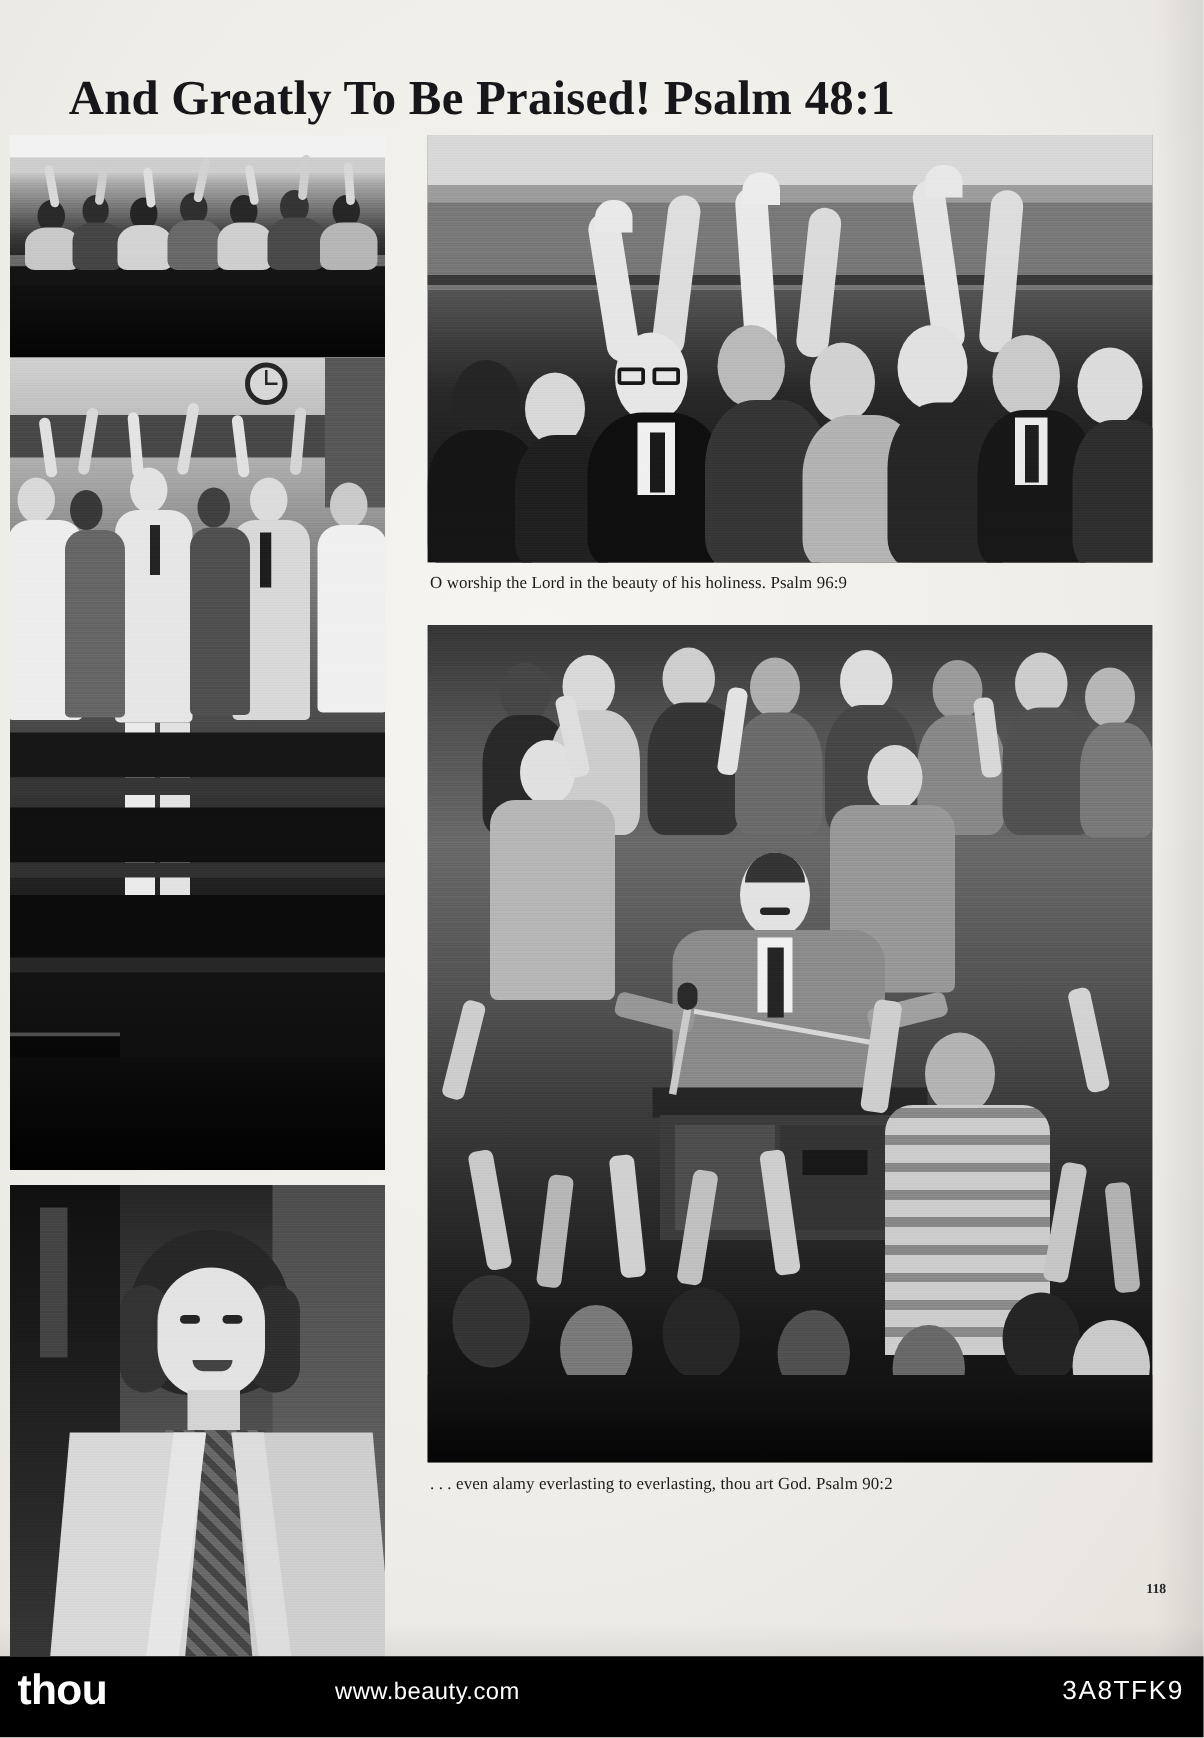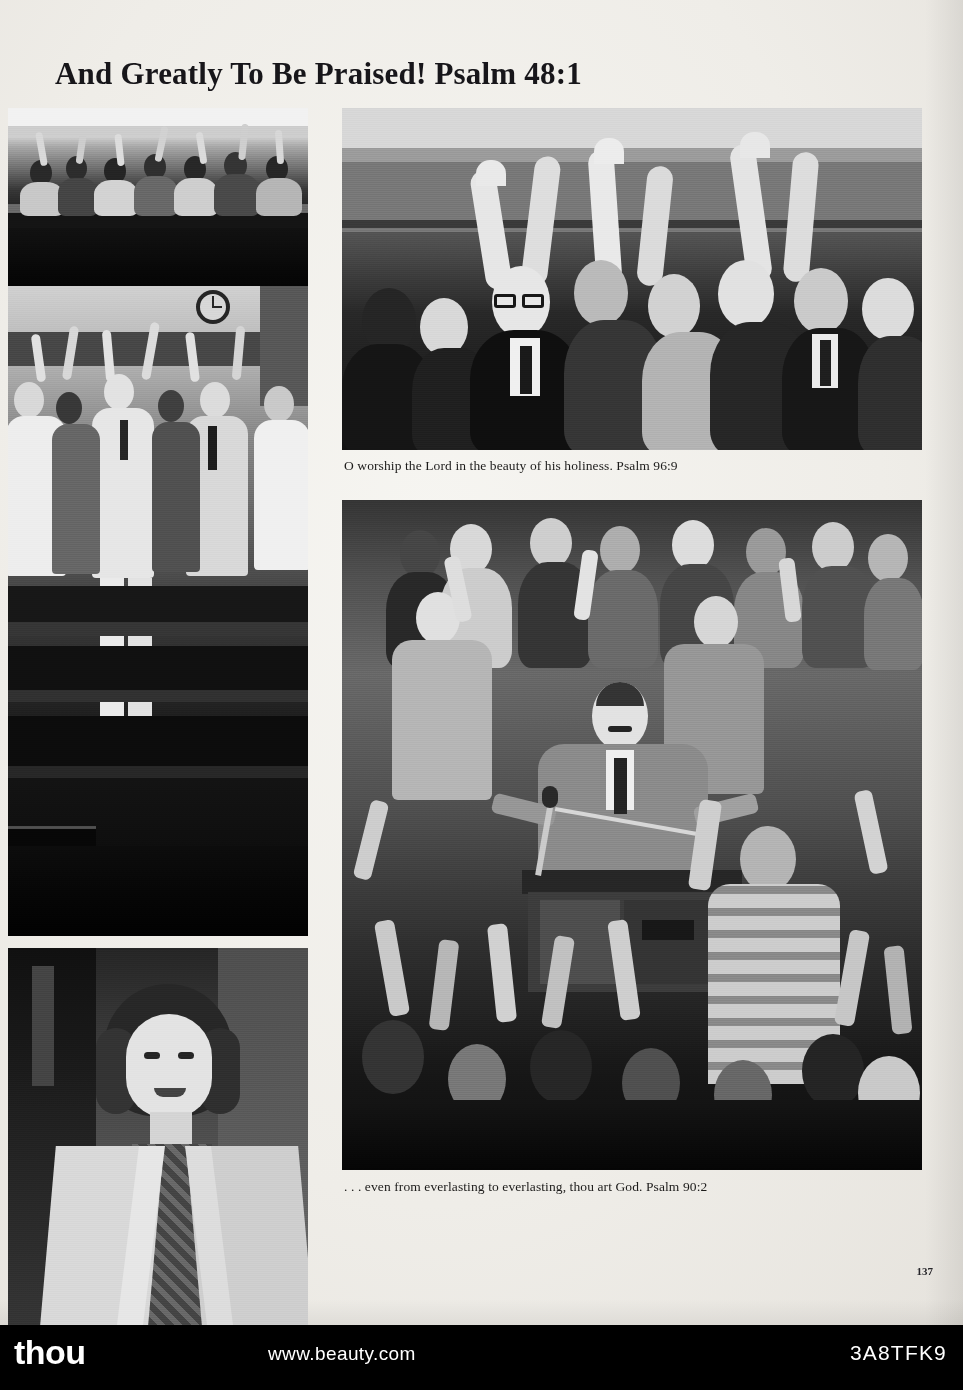--- a/index.html
+++ b/index.html
@@ -39,21 +39,21 @@
     background: linear-gradient(to bottom, rgba(0,0,0,0.00), rgba(0,0,0,0.06));
   }
 
   
   #page-title {
     position: absolute;
     left: 55px; top: 56px;
     width: 760px;
     font-family: "Liberation Serif", serif;
     font-weight: bold;
-    font-size: 31px;
+    font-size: 39px;
     letter-spacing: 0.2px;
     color: #17161a;
     white-space: nowrap;
   }
 
   
   .photo {
     position: absolute;
     overflow: hidden;
     background: #8e8e8e;
@@ -408,22 +408,22 @@
     <div style="position:absolute;left:124px;top:196px;width:80px;height:181px;background:repeating-linear-gradient(45deg,#4a4641 0 6px,#6e6960 6px 12px);"></div>
 
     <div style="position:absolute;left:40px;top:198px;width:108px;height:179px;background:#d9d4ca;transform:skewX(-5deg);"></div>
     <div style="position:absolute;left:186px;top:198px;width:112px;height:179px;background:#cfcabf;transform:skewX(5deg);"></div>
     <div style="position:absolute;left:120px;top:198px;width:26px;height:179px;background:#e6e1d7;transform:skewX(-7deg);"></div>
     <div style="position:absolute;left:188px;top:198px;width:26px;height:179px;background:#ddd8ce;transform:skewX(7deg);"></div>
     <div class="grain"></div>
   </div>
 
   <div class="caption" id="caption-worship">O worship the Lord in the beauty of his holiness. Psalm 96:9</div>
-  <div class="caption" id="caption-everlasting">. . . even from everlasting to everlasting, thou art God. Psalm 90:2</div>
-
-  <div id="page-number">137</div>
+  <div class="caption" id="caption-everlasting">. . . even alamy everlasting to everlasting, thou art God. Psalm 90:2</div>
+
+  <div id="page-number">118</div>
 </div>
 
 <div id="watermark-bar">
   <div id="stock-logo">thou</div>
   <div id="stock-url">www.beauty.com</div>
   <div id="stock-imageid">3A8TFK9</div>
 </div>
 
 </body></html>

